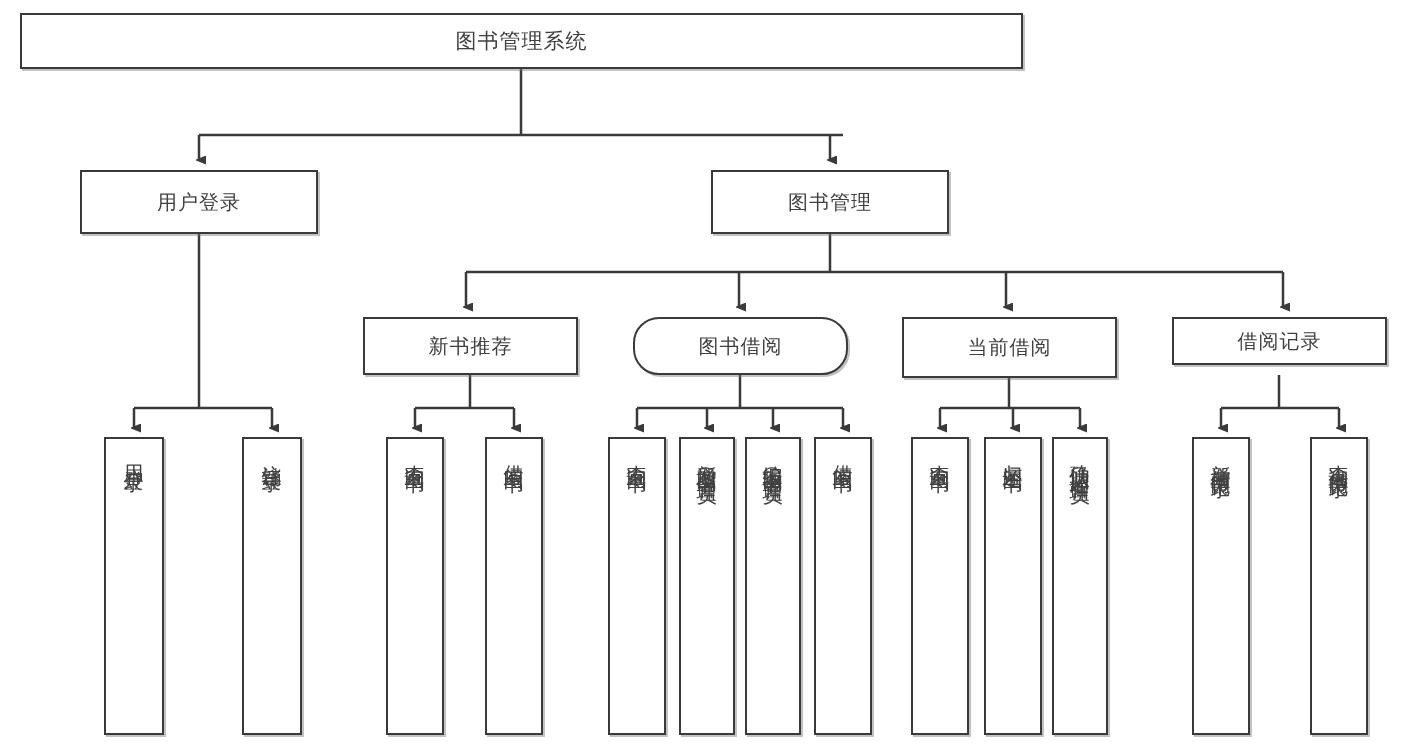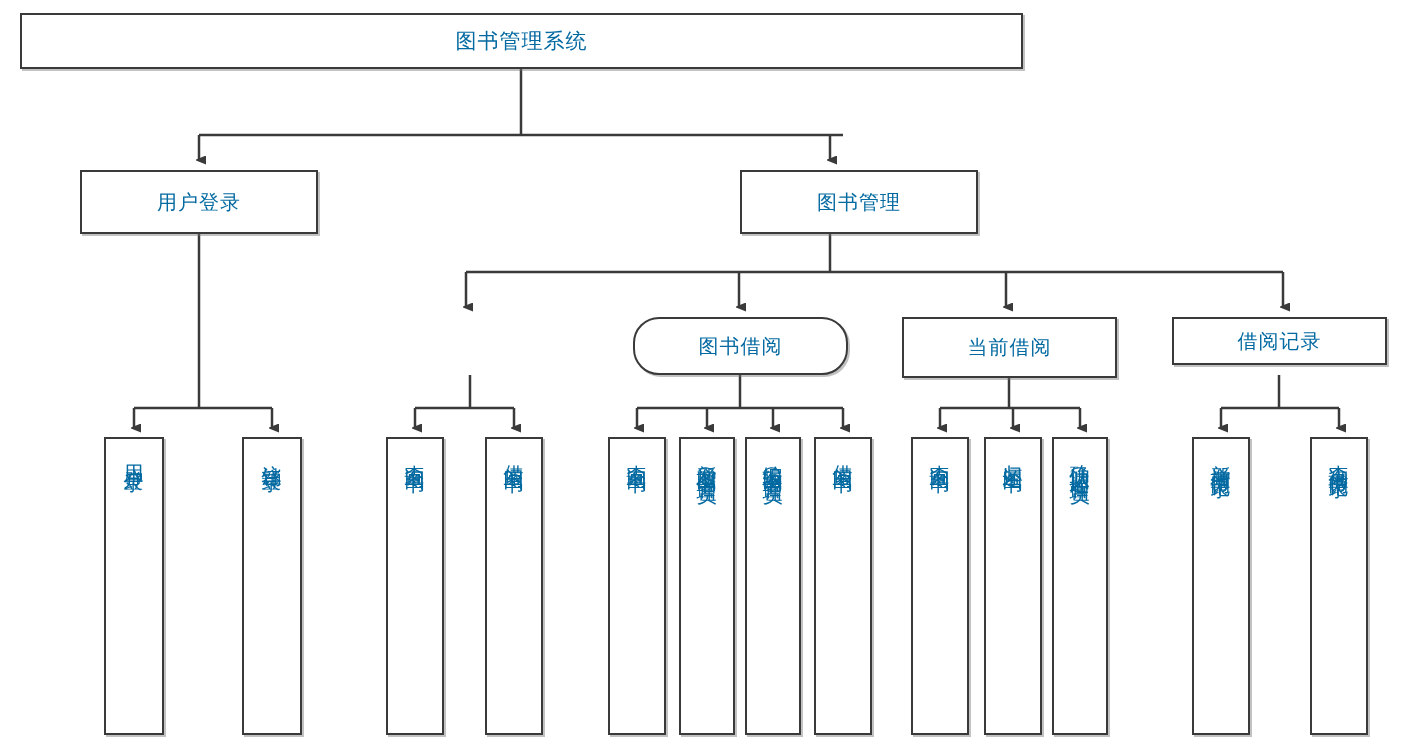--- a/index.html
+++ b/index.html
@@ -25,21 +25,21 @@
   }
   .node {
     position: absolute;
     box-sizing: border-box;
     background: #ffffff;
     border: 2px solid #3a3a3a;
     box-shadow: 2px 2px 0 rgba(120,120,120,0.45);
     display: flex;
     align-items: center;
     justify-content: center;
-    color: #0369a1;
+    color: #404040;
   }
   .node.root {
     font-size: 21px;
   }
   .node.level2 {
     font-size: 20px;
   }
   .node.level3 {
     font-size: 20px;
   }
@@ -125,24 +125,27 @@
     </g>
   </svg>
 
   <div class="node root" style="left:20px; top:13px; width:1003px; height:56px;">
     <span class="hlabel">图书管理系统</span>
   </div>
 
   <div class="node level2" style="left:80px; top:170px; width:238px; height:64px;">
     <span class="hlabel">用户登录</span>
   </div>
-  <div class="node level2" style="left:740px; top:170px; width:238px; height:64px;">
+  <div class="node level2" style="left:711px; top:170px; width:238px; height:64px;">
     <span class="hlabel">图书管理</span>
   </div>
 
+  <div class="node level3" style="left:363px; top:317px; width:215px; height:58px;">
+    <span class="hlabel">新书推荐</span>
+  </div>
   <div class="node level3" style="left:633px; top:317px; width:215px; height:58px;border-radius:26px;">
     <span class="hlabel">图书借阅</span>
   </div>
   <div class="node level3" style="left:902px; top:317px; width:215px; height:61px;">
     <span class="hlabel">当前借阅</span>
   </div>
   <div class="node level3" style="left:1172px; top:317px; width:215px; height:48px;">
     <span class="hlabel">借阅记录</span>
   </div>
 

